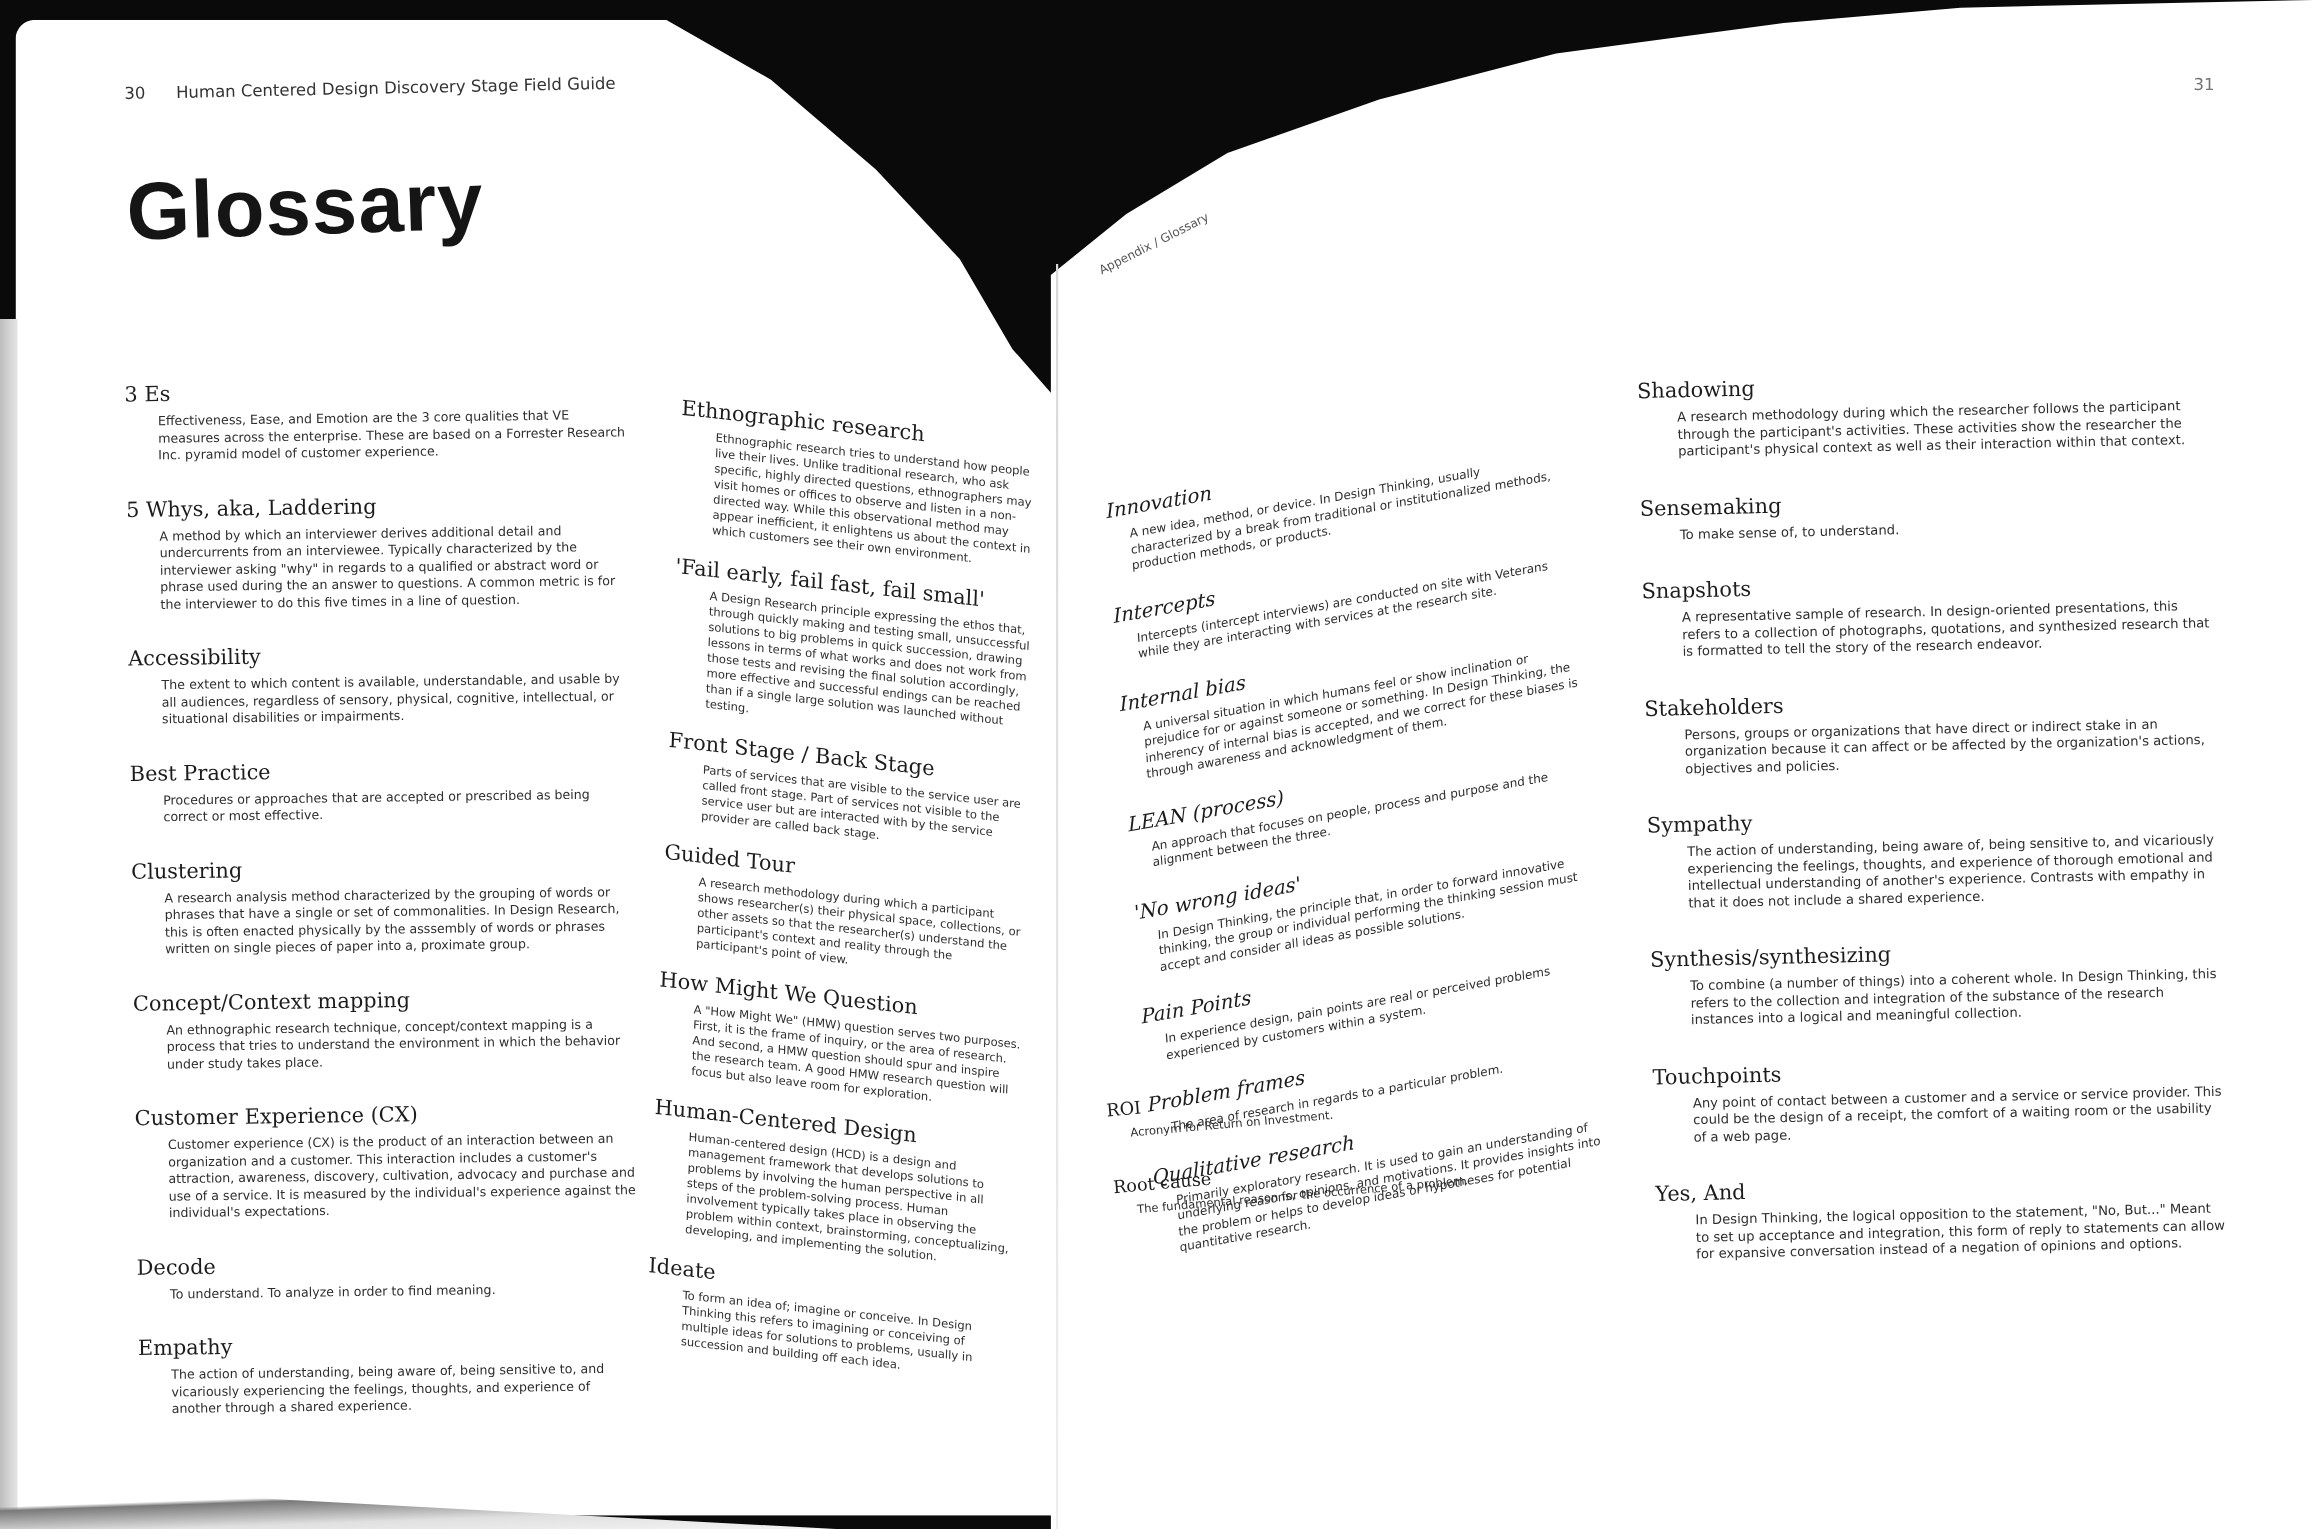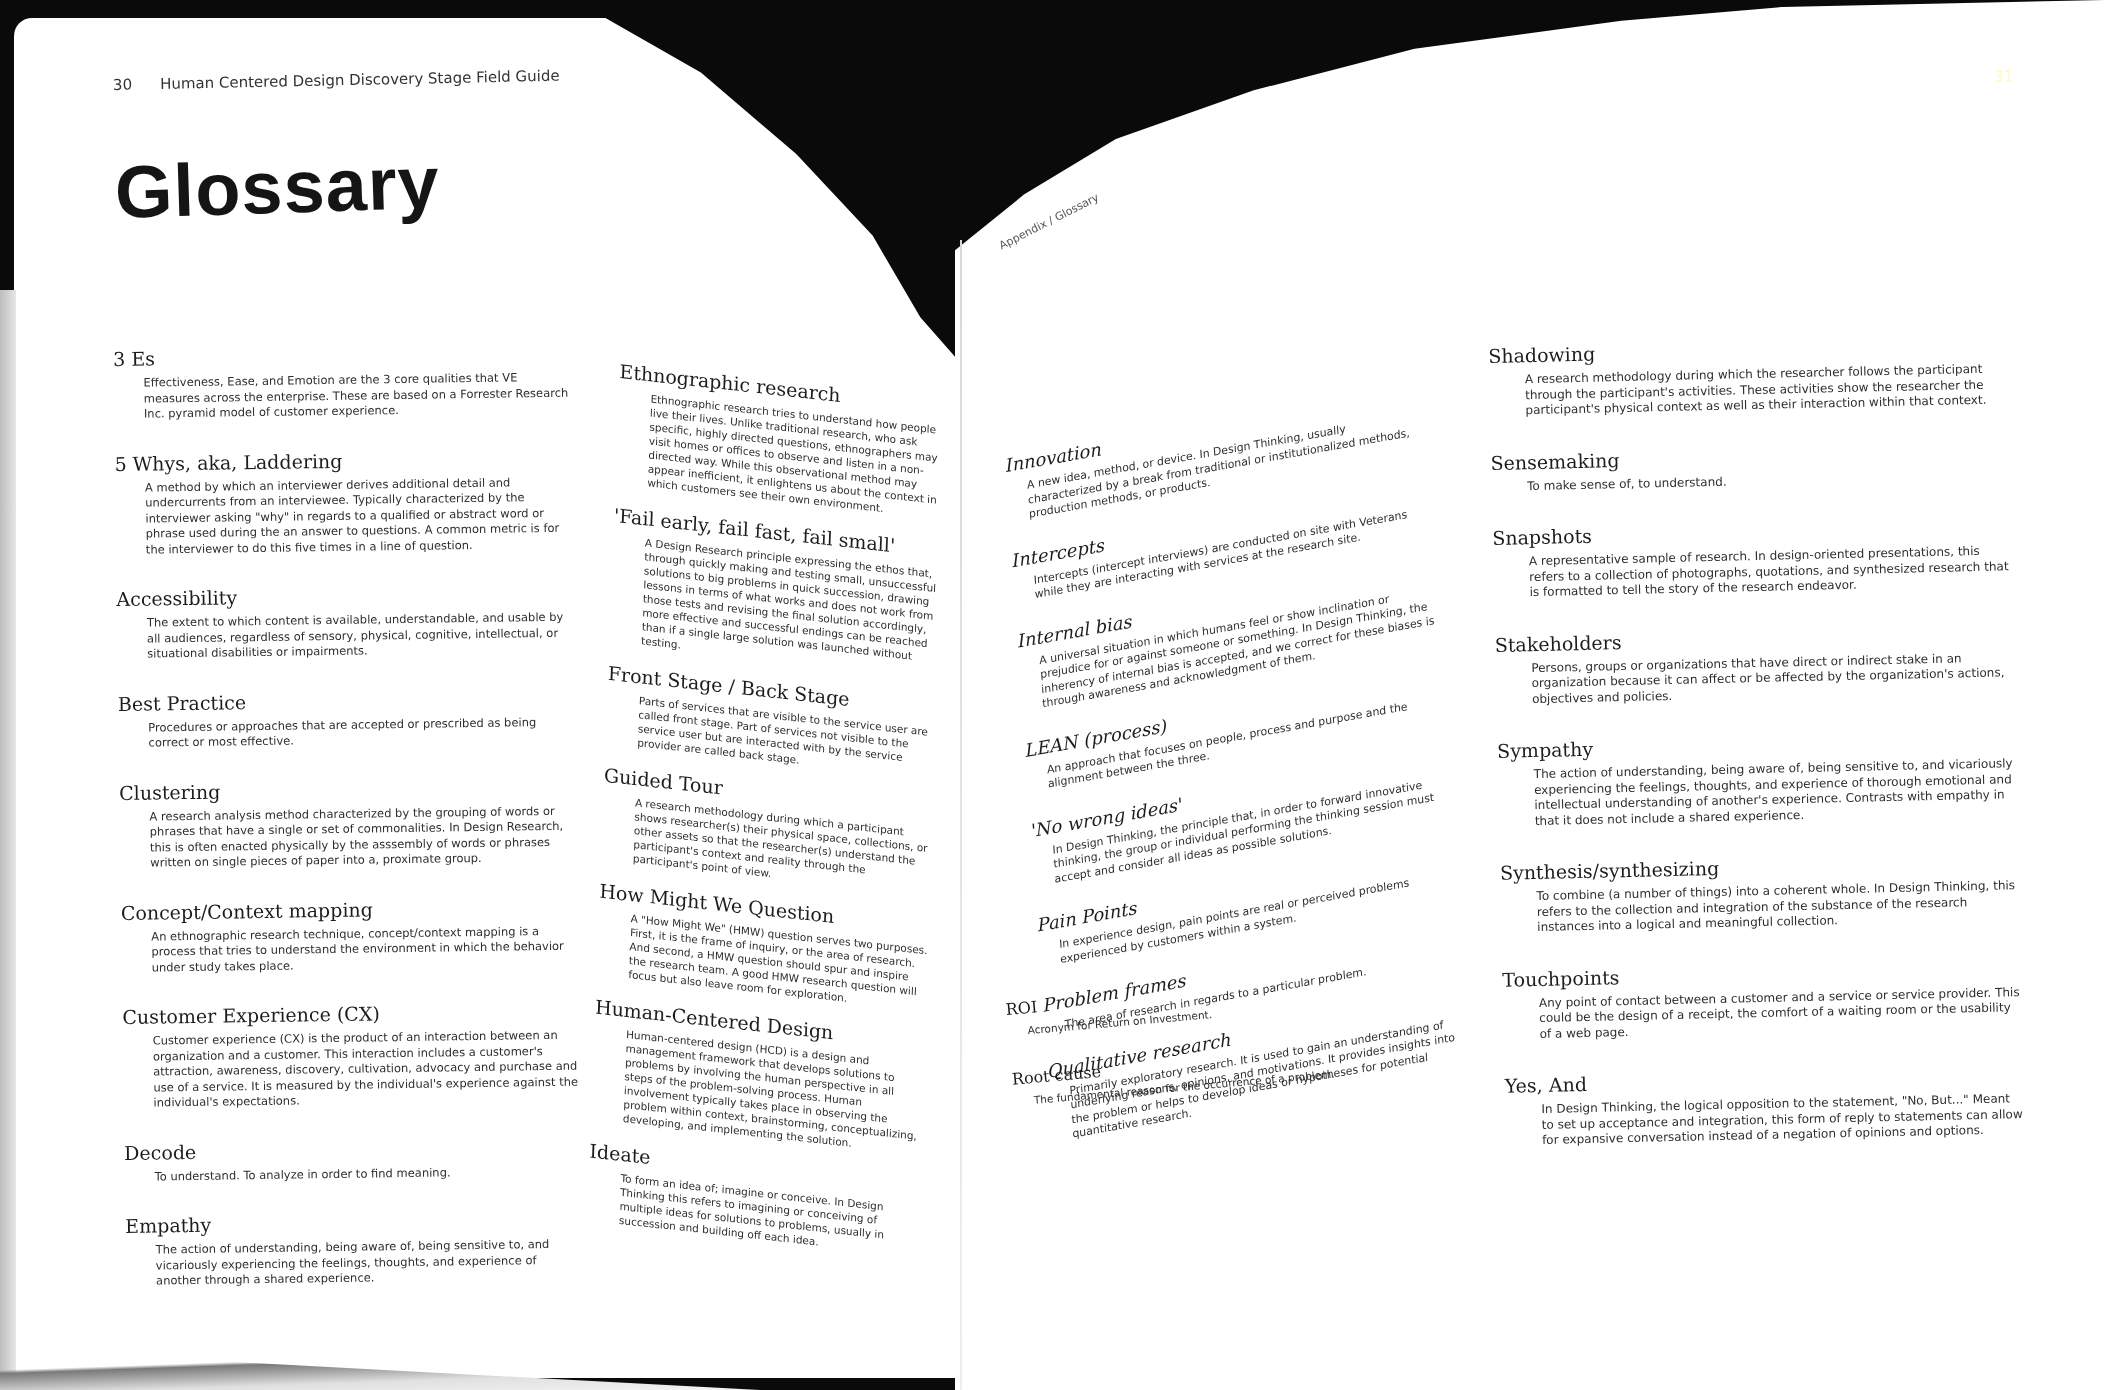--- a/index.html
+++ b/index.html
@@ -37,21 +37,21 @@
     clip-path: polygon(0 10%, 100% 100%, 0 100%);
   }
   .running-head {
     position:absolute; left:113px; top:76px;
     font-family:"DejaVu Sans", sans-serif; font-size:15px; color:#333;
     transform:rotate(-1.2deg); transform-origin:left center;
     display:flex; gap:28px; align-items:baseline;
   }
   .page-num-right {
     position:absolute; left:1994px; top:68px;
-    font-family:"DejaVu Sans", sans-serif; font-size:15px; color:#fef9c3;
+    font-family:"DejaVu Sans", sans-serif; font-size:15px; color:#737373;
   }
   .page-title {
     position:absolute; left:115px; top:150px;
     font-family:"Liberation Sans", sans-serif; font-weight:bold;
     font-size:74px; letter-spacing:1px; color:#151515;
     transform:rotate(-1.8deg); transform-origin:left center;
   }
   .section-label {
     position:absolute; left:1000px; top:240px;
     font-family:"DejaVu Sans", sans-serif; font-size:11px; color:#555;

